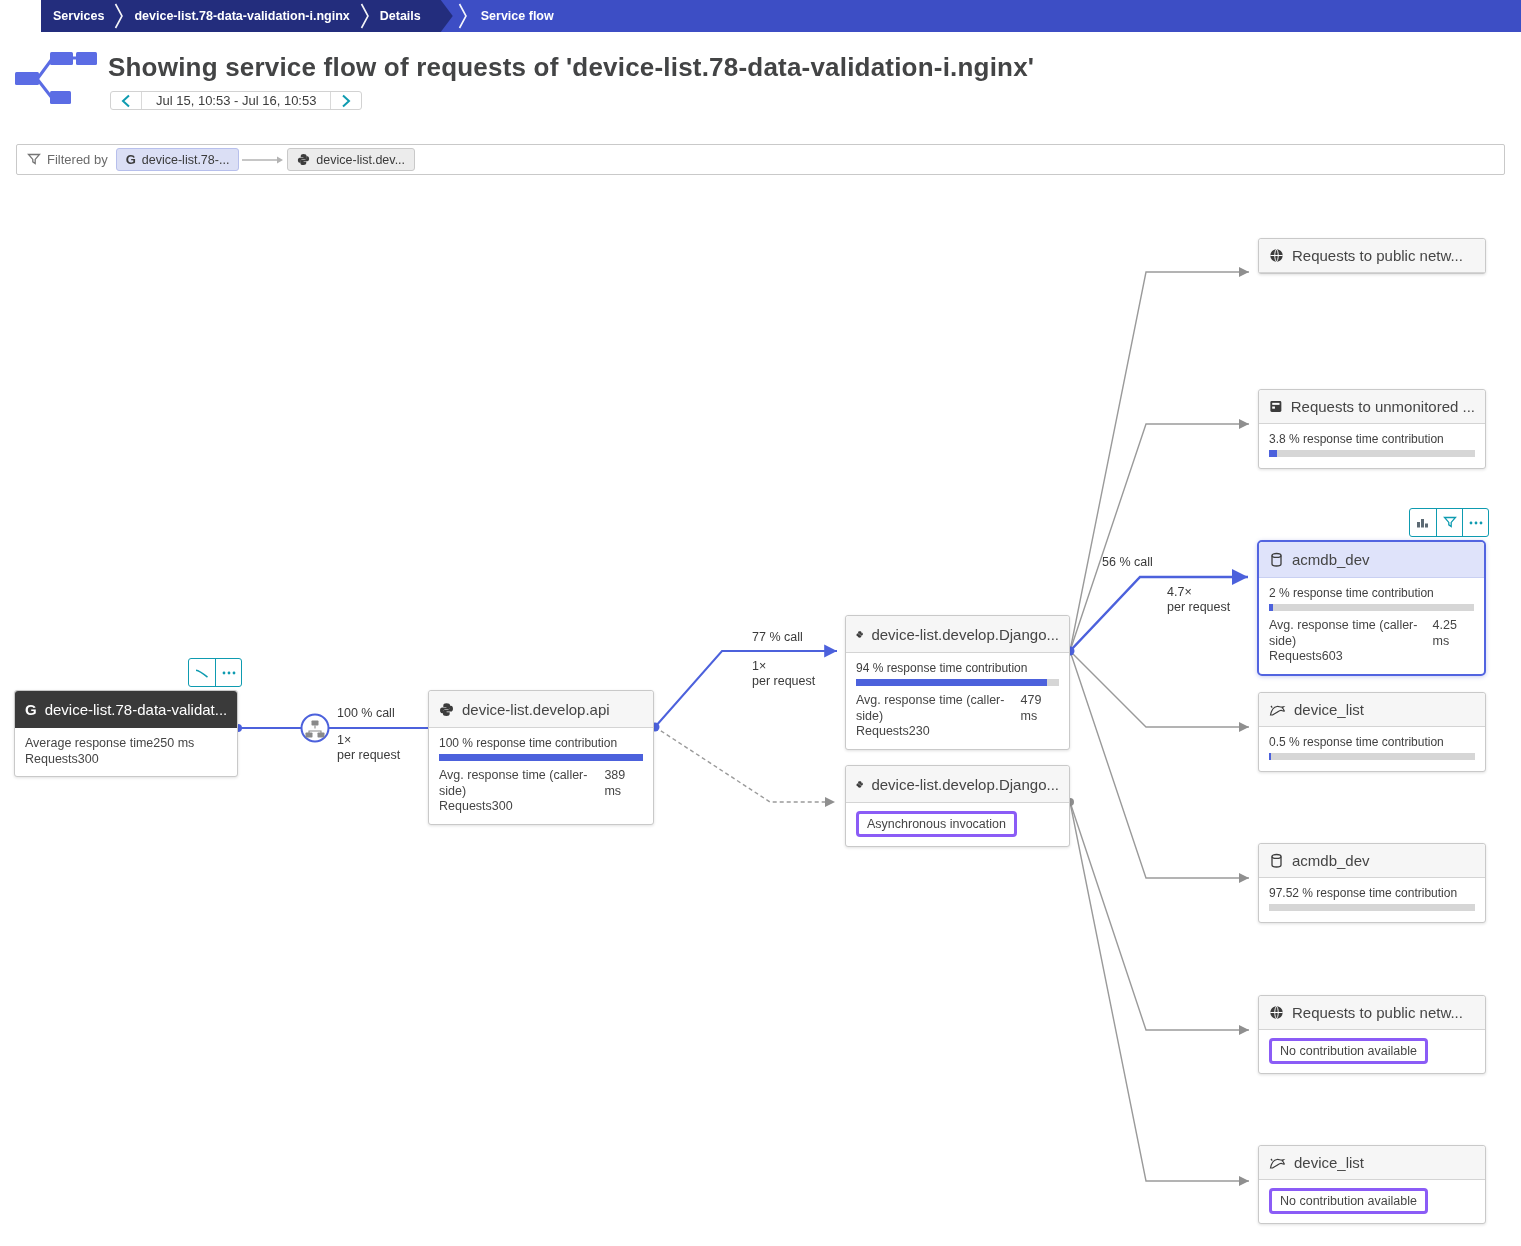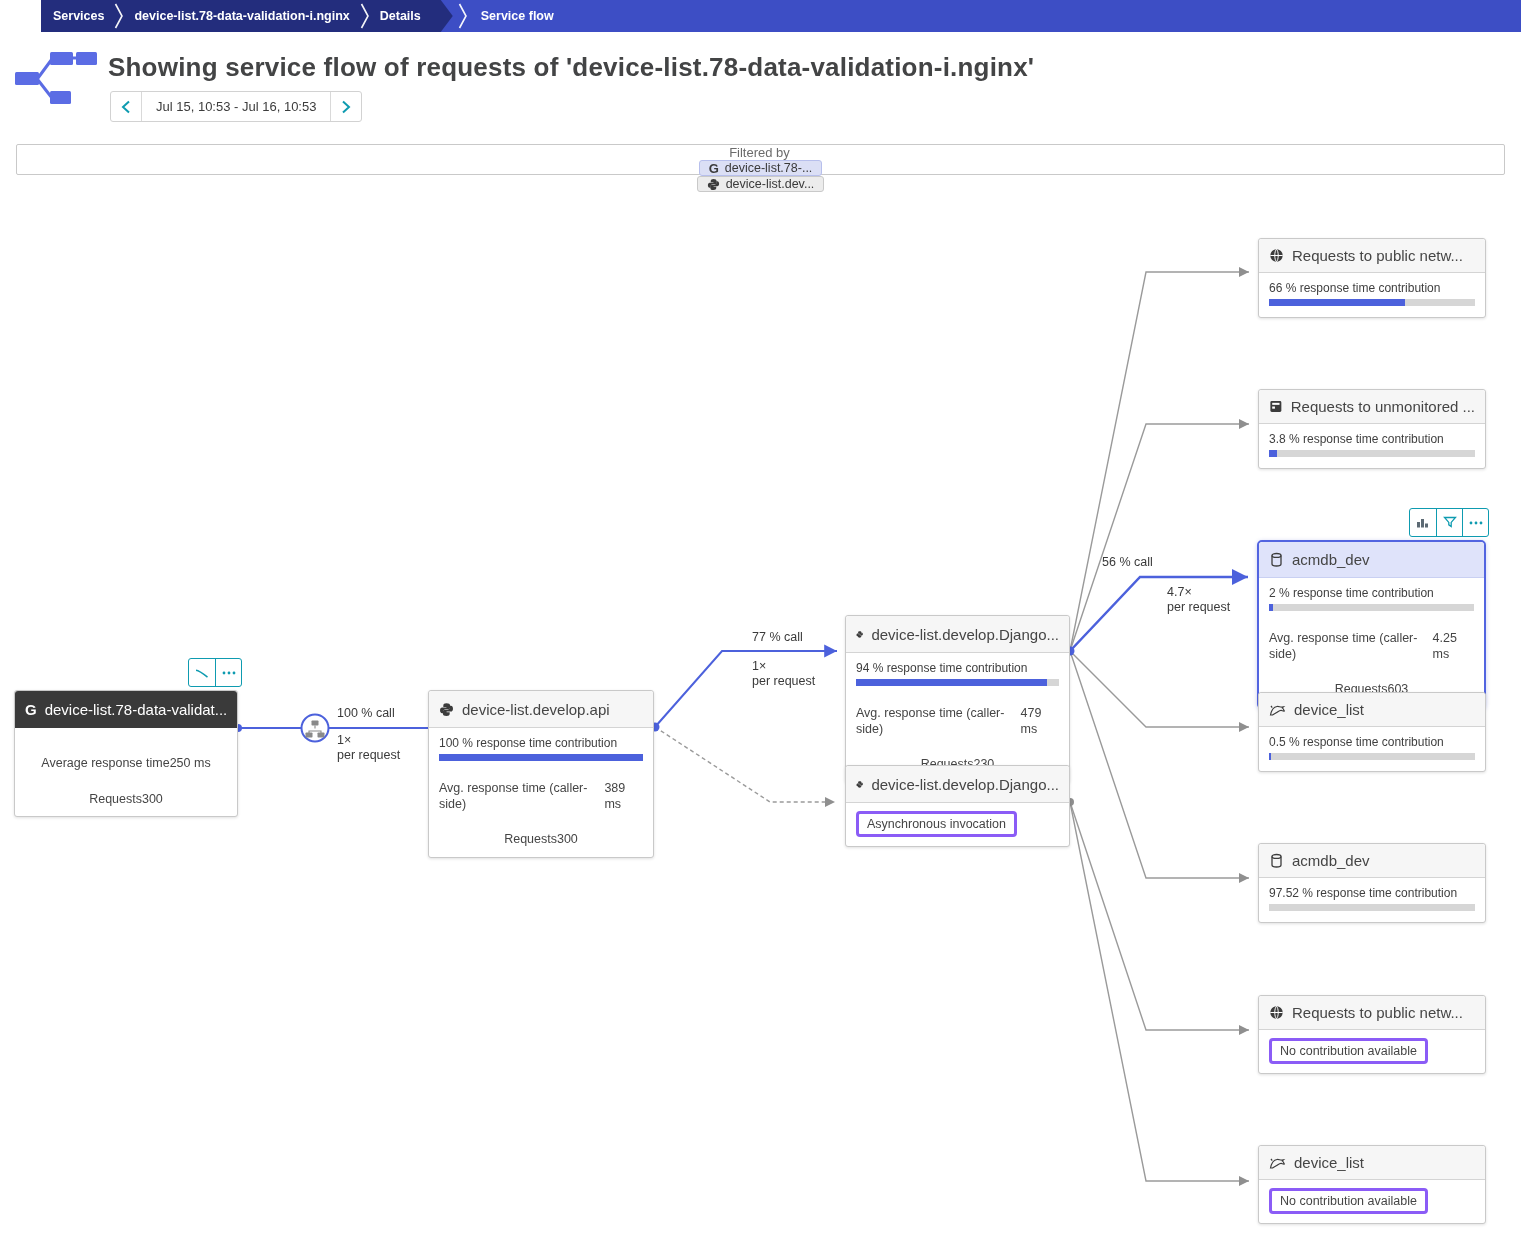--- a/index.html
+++ b/index.html
@@ -23,32 +23,32 @@
   .crumb-active{ display:flex; align-items:center; padding:0 12px; white-space:nowrap; }
   .bc-chev{ flex:0 0 auto; }
   
   .title-icon{ position:absolute; left:12px; top:46px; z-index:5; }
   .page-title{
     position:absolute; left:108px; top:52px; font-size:26px; font-weight:700; color:#434445;
     letter-spacing:.2px; z-index:5;
   }
   
   .datepicker{
-    position:absolute; left:110px; top:91px; height:31px; display:flex; align-items:stretch;
+    position:absolute; left:110px; top:91px; height:19px; display:flex; align-items:stretch;
     border:1px solid #d2d2d2; border-radius:3px; background:#fff; z-index:5;
   }
   .dp-btn{ width:31px; display:flex; align-items:center; justify-content:center; cursor:pointer; }
   .dp-btn.left{ border-right:1px solid #d9d9d9; }
   .dp-btn.right{ border-left:1px solid #d9d9d9; }
   .dp-text{ display:flex; align-items:center; padding:0 14px; font-size:13px; color:#3c3c3c; cursor:pointer; }
   
   .filterbar{
     position:absolute; left:16px; top:144px; width:1489px; height:31px;
     border:1px solid #c9c9c9; border-radius:2px; display:flex; align-items:center;
-    padding:0 10px; z-index:5; background:#fff;flex-direction:column;
+    padding:0 10px; z-index:5; background:#fff;
   }
   .filter-label{ color:#6b6b6b; font-size:13px; margin:0 8px 0 6px; }
   .chip{
     display:flex; align-items:center; gap:6px; height:23px; padding:0 9px;
     border-radius:3px; font-size:12.5px; color:#3a3a3a; cursor:pointer; white-space:nowrap;
   }
   .chip.blue{ background:#dbdff5; border:1px solid #b7bfec; }
   .chip.gray{ background:#ececec; border:1px solid #c9c9c9; }
   
   .edges{ position:absolute; left:0; top:0; z-index:1; pointer-events:none; }
@@ -61,21 +61,21 @@
     box-shadow:0 1px 3px rgba(0,0,0,.12); z-index:2; font-size:12.5px; cursor:pointer;
   }
   .node-header{
     display:flex; align-items:center; gap:8px; height:37px; padding:0 10px;
     background:#f6f6f6; border-bottom:1px solid #d4d4d4; border-radius:3px 3px 0 0;
     font-size:15px; color:#454545; white-space:nowrap; overflow:hidden;
   }
   .node.small .node-header{ height:34px; }
   .node.dark .node-header{ background:#3a3a3a; color:#fff; border-bottom:none; }
   .node-body{ padding:8px 10px 9px; }
-  .metric-row{ display:flex; justify-content:center; line-height:15.5px; font-size:12.5px; color:#454545;margin-top:20px; }
+  .metric-row{ display:flex; justify-content:flex-start; line-height:15.5px; font-size:12.5px; color:#454545; }
   .contrib{ font-size:12px; color:#3f3f3f; margin-bottom:4px; white-space:nowrap; }
   .bar{ height:7px; background:#d6d6d6; margin-bottom:7px; overflow:hidden; }
   .bar-fill{ height:100%; background:#4c61dc; }
   .node .metrics{ margin-top:2px; }
   .node.selected{ border:2px solid #5264e0; border-radius:5px; box-shadow:0 1px 4px rgba(40,60,200,.25); }
   .node.selected .node-header{ background:#dfe3fa; border-bottom:1px solid #c9d0f2; border-radius:4px 4px 0 0; }
   .badge{
     display:inline-block; border:3px solid #8b5cf6; border-radius:4px; padding:3px 8px;
     font-size:12.5px; color:#454545; background:#fff;
   }
@@ -325,26 +325,20 @@
   </div>
 
   <div class="node small" style="left:1258px; top:238px; width:228px;">
     <div class="node-header">
       <svg width="15" height="15" viewBox="0 0 15 15">
           <circle cx="7.5" cy="7.5" r="6.2" fill="#3c3c3c"></circle>
           <path d="M1.3 7.5h12.4M7.5 1.3c2.3 1.7 2.3 10.7 0 12.4M7.5 1.3c-2.3 1.7-2.3 10.7 0 12.4" stroke="#ffffff" stroke-width="1" fill="none"></path>
         </svg>
       <span>Requests to public netw...</span>
     </div>
-    <div class="node-body">
-      <div class="contrib">66 % response time contribution</div>
-      <div class="bar" style="margin-bottom:2px;">
-          <div class="bar-fill" style="width: 66%;"></div>
-        </div>
-    </div>
   </div>
 
   <div class="node small" style="left:1258px; top:389px; width:228px;">
     <div class="node-header">
       <svg width="15" height="15" viewBox="0 0 15 15">
           <rect x="1.5" y="1.5" width="12" height="12" rx="1.5" fill="#3c3c3c"></rect>
           <rect x="3.5" y="3.5" width="8" height="2.2" fill="#ffffff"></rect>
           <rect x="3.5" y="7.5" width="3" height="2.4" fill="#ffffff"></rect>
         </svg>
       <span>Requests to unmonitored ...</span>

